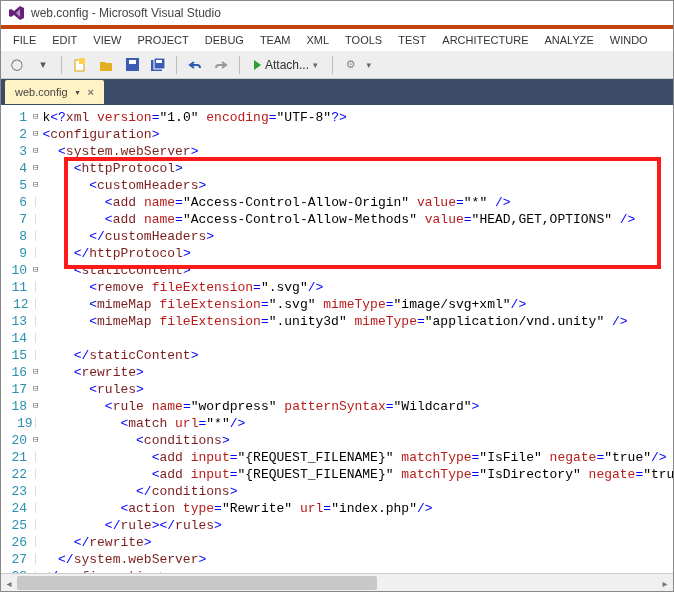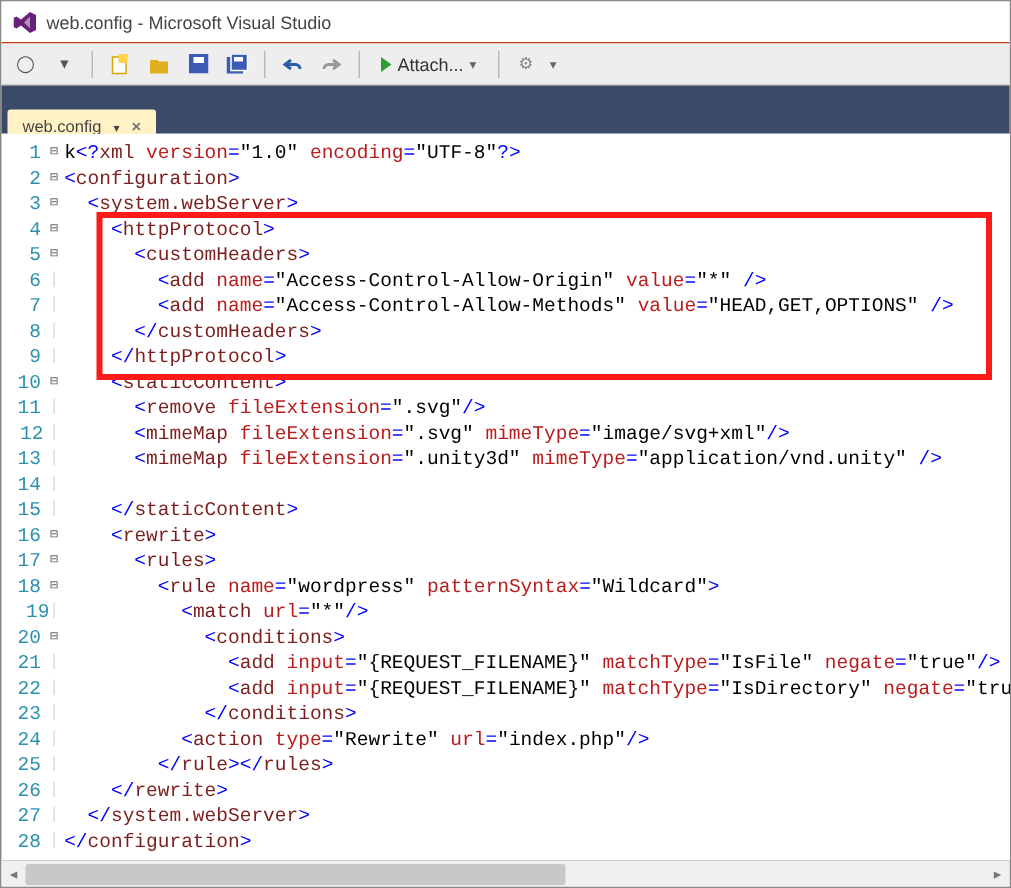--- a/index.html
+++ b/index.html
@@ -1,28 +1,28 @@
 <!DOCTYPE html>
 <html><head>
 <meta charset="utf-8">
 <style>
   * { margin: 0; padding: 0; box-sizing: border-box; }
   body { font-family: "Segoe UI", Tahoma, sans-serif; font-size: 12px; background: #eee; width: 674px; height: 592px; overflow: hidden; }
   .window { width: 674px; height: 592px; display: flex; flex-direction: column; border: 1px solid #888; background:#fff;}
-  .titlebar { height: 28px; display:flex; align-items:center; gap:6px; padding:0 8px; background:#fff; border-bottom:1px solid #c2410c;}
+  .titlebar { height: 28px; display:flex; align-items:center; gap:6px; padding:0 8px; background:#fff; border-bottom:4px solid #c2410c;}
   .titlebar .vsicon { width:16px; height:16px; }
   .titlebar .title { color:#444; font-size:12px; }
   .menubar { height:22px; display:flex; align-items:center; gap:0; padding:0 4px; background:#fff; color:#333; font-size:11px;}
   .menubar span { padding:2px 8px; cursor:default;}
   .toolbar { height:28px; display:flex; align-items:center; gap:6px; padding:0 6px; background:#eee; border-bottom:1px solid #ccc; }
   .toolbar .tbtn { width:20px; height:20px; display:flex; align-items:center; justify-content:center; font-size:11px; color:#555; border-radius:2px; }
   .toolbar .attach { display:flex; align-items:center; gap:4px; color:#333; padding:0 6px;}
   .toolbar .attach .play { width:0;height:0;border-left:7px solid #2e9e2e;border-top:5px solid transparent;border-bottom:5px solid transparent;}
   .tool-sep { width:1px; height:18px; background:#bbb; margin:0 2px;}
-  .tabbar { height:26px; background:#3b4a66; display:flex; align-items:flex-start; padding:16px 4px;}
+  .tabbar { height:26px; background:#3b4a66; display:flex; align-items:center; padding:4px 4px;}
   .tab { height:24px; background:#fff3c6; display:flex; align-items:center; padding:0 10px; font-size:11px; color:#444; gap:8px; border-top-left-radius:2px; border-top-right-radius:2px;}
   .tab .close { font-weight:bold; color:#777; }
   .editor { flex:1; display:flex; background:#fff; font-family: Consolas, "Courier New", monospace; font-size:13px; line-height:17px; overflow:auto; position:relative;}
   .gutter { width:32px; text-align:right; color:#2b91af; padding:4px 6px 0 0; background:#fff; user-select:none;}
   .foldcol { width:14px; padding-top:4px; display:flex; flex-direction:column; align-items:center; color:#999; background:#fff;}
   .foldcol span { height:17px; font-size:9px; line-height:17px; color:#888;}
   .code { flex:1; padding:4px 0 0 4px; white-space:pre; color:#000;}
   .code .ln { height:17px; display:block;}
   .t-blue { color:#0000ff; }
   .t-brown{ color:#7b1e1e; }
@@ -41,20 +41,34 @@
   <div class="titlebar">
     <span class="vsicon">
       <svg viewBox="0 0 16 16">
           <path fill="#68217a" d="M11 1l4 2v10l-4 2-6-5-3 2-2-1V5l2-1 3 2 6-5z"></path>
           <path fill="#fff" d="M11 4v8l-4-4z" opacity=".5"></path>
         </svg>
     </span>
     <span class="title">web.config - Microsoft Visual Studio</span>
   </div>
 
+  <div class="menubar">
+      <span>FILE</span>
+      <span>EDIT</span>
+      <span>VIEW</span>
+      <span>PROJECT</span>
+      <span>DEBUG</span>
+      <span>TEAM</span>
+      <span>XML</span>
+      <span>TOOLS</span>
+      <span>TEST</span>
+      <span>ARCHITECTURE</span>
+      <span>ANALYZE</span>
+      <span>WINDO</span>
+    </div>
 
   <div class="toolbar">
     <span class="tbtn">◯</span>
     <span class="tbtn">▾</span>
     <span class="tool-sep"></span>
     <span class="tbtn">
         <svg width="14" height="14">
           <rect x="2" y="2" width="9" height="11" fill="#fff" stroke="#d8a400"></rect>
           <rect x="6" y="0" width="6" height="6" fill="#ffd24d"></rect>
         </svg>

